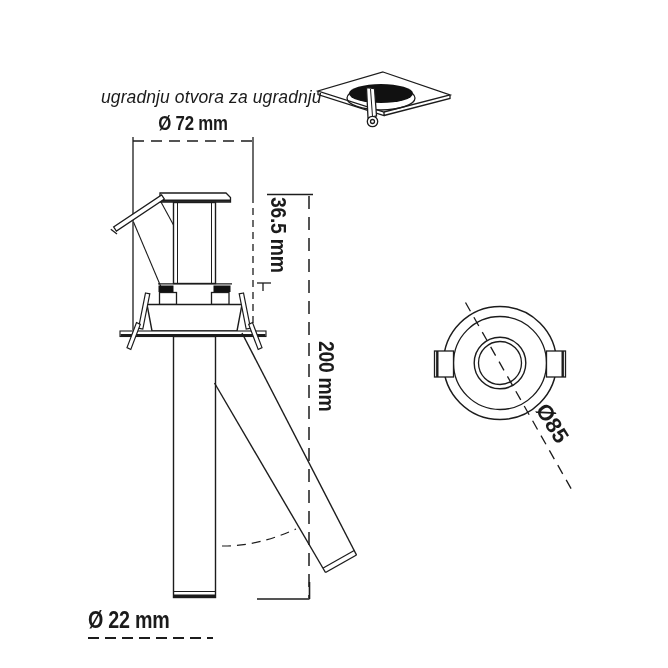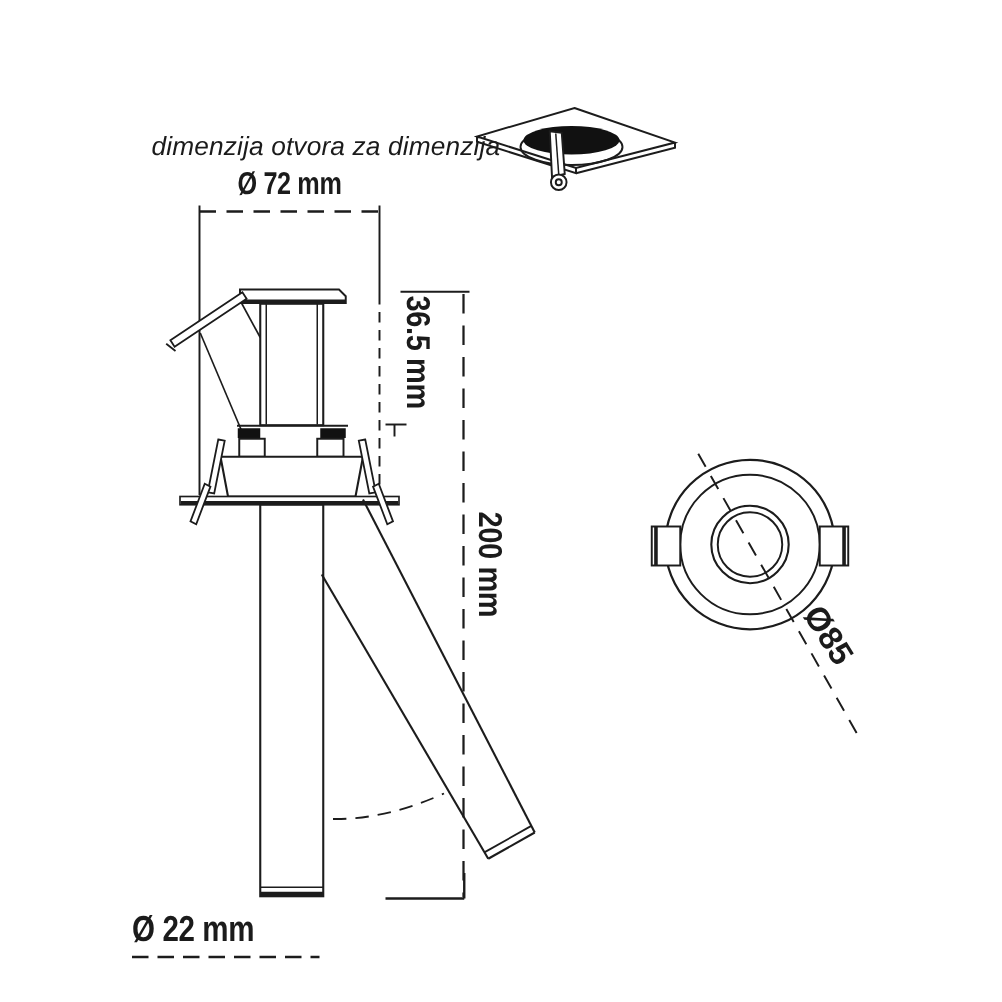--- a/index.html
+++ b/index.html
@@ -95,21 +95,21 @@
         <rect x="434.5" y="351" width="19" height="26" fill="#ffffff"></rect>
         <line x1="437.3" y1="351" x2="437.3" y2="377" stroke-width="2.4"></line>
         <rect x="546.5" y="351" width="19" height="26" fill="#ffffff"></rect>
         <line x1="562.7" y1="351" x2="562.7" y2="377" stroke-width="2.4"></line>
         <line x1="465.5" y1="302.5" x2="573" y2="492" stroke-dasharray="10,7" stroke-width="1.3"></line>
       </g>
 
     </g>
   </svg>
 
-  <div class="lbl lbl-note">dimenzija otvora za dimenzija</div>
+  <div class="lbl lbl-note">ugradnju otvora za ugradnju</div>
 
   <div class="lbl lbl-d72">Ø 72 mm</div>
 
   <div class="lbl lbl-d365">36.5 mm</div>
 
   <div class="lbl lbl-d200">200 mm</div>
 
   <div class="lbl lbl-d22">Ø 22 mm</div>
 
   <div class="lbl lbl-d85">Ø85</div>

